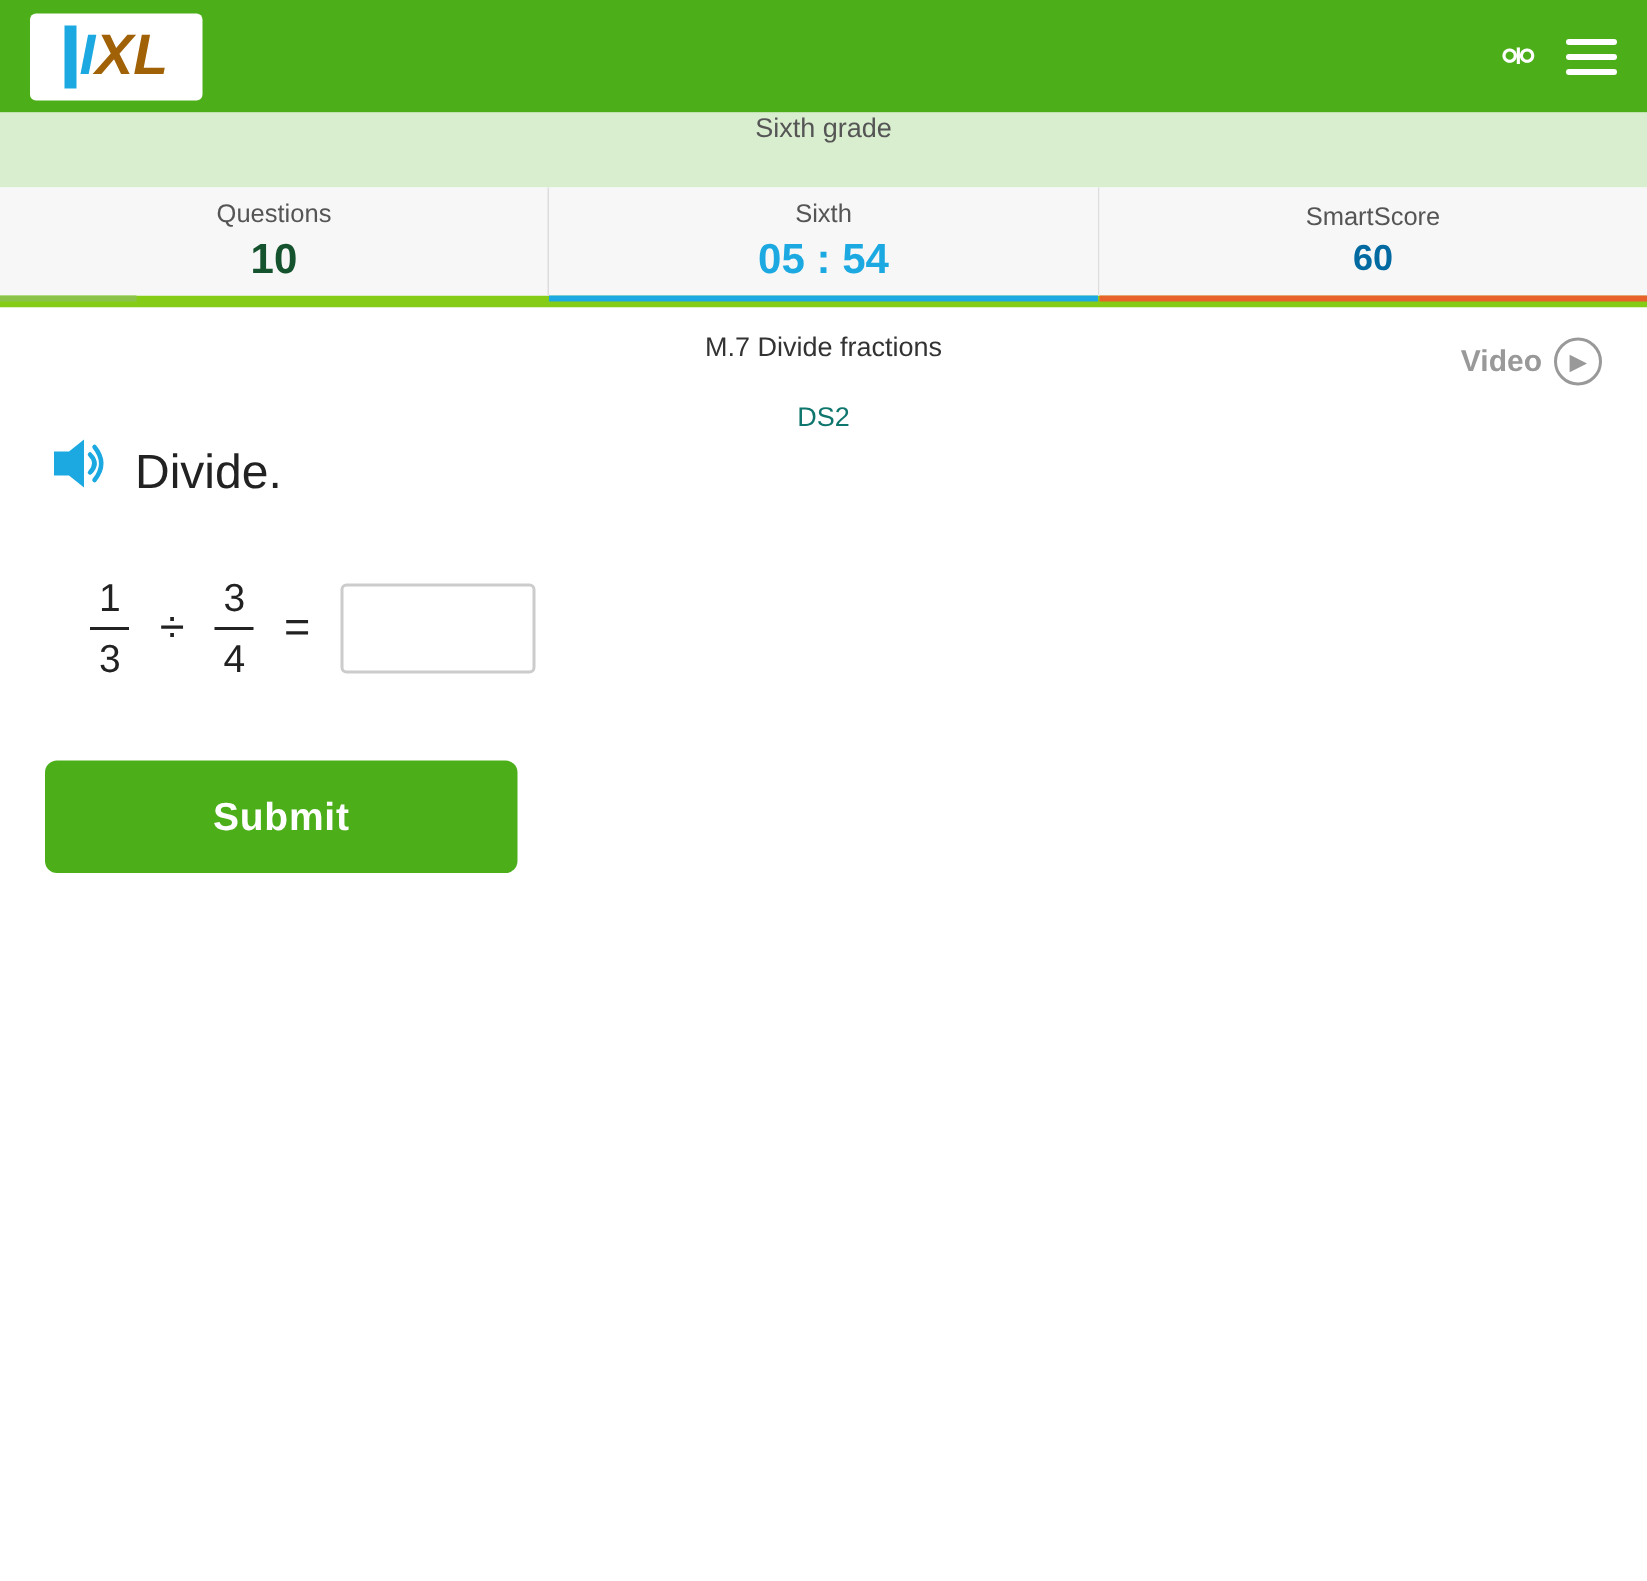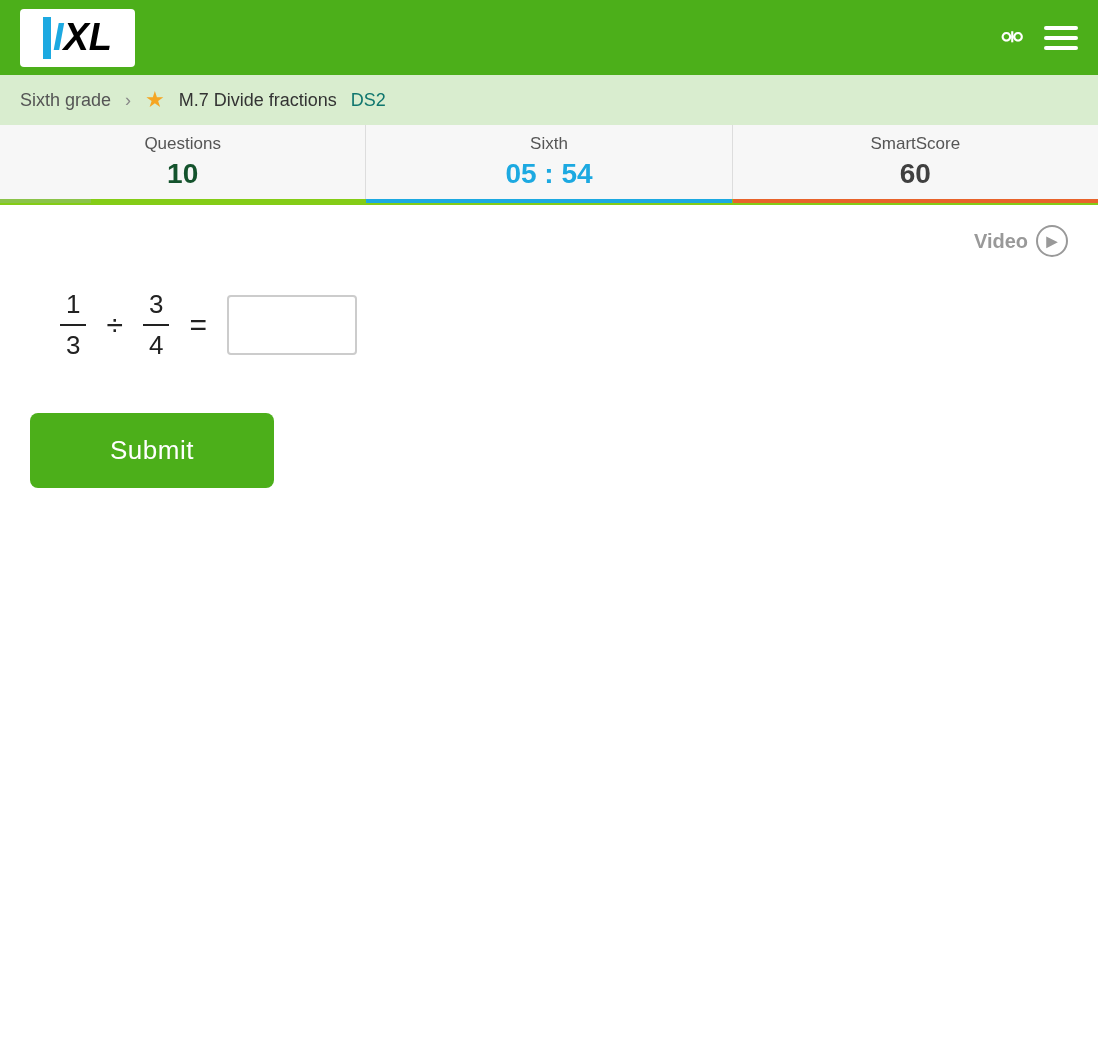--- a/index.html
+++ b/index.html
@@ -17,64 +17,65 @@
     #logo-box {
       background: #fff;
       width: 115px;
       height: 58px;
       display: flex;
       align-items: center;
       justify-content: center;
       border-radius: 4px;
     }
     .logo-i { color: #1ca9e1; font-size: 38px; font-weight: 900; font-style: italic; }
-    .logo-xl { color: #000000; font-size: 38px; font-weight: 900; font-style: italic; }
+    .logo-xl { color: #a16207; font-size: 38px; font-weight: 900; font-style: italic; }
     .logo-bar { width: 8px; height: 42px; background: #1ca9e1; margin-right: 2px; }
 
     #header-right { display: flex; align-items: center; gap: 20px; }
     .header-icon { color: #fff; font-size: 28px; cursor: pointer; }
     .hamburger { display: flex; flex-direction: column; gap: 6px; cursor: pointer; }
     .hamburger span { display: block; width: 34px; height: 4px; background: #fff; border-radius: 2px; }
 
     
     #breadcrumb {
       background: #d9edcf;
       height: 50px;
       display: flex;
       align-items: center;
       padding: 0 20px;
-      gap: 14px;
+      gap: 26px;
+      flex-direction: column;
     }
     .breadcrumb-text { color: #555; font-size: 18px; }
     .breadcrumb-chevron { color: #888; font-size: 18px; }
     .breadcrumb-star { color: #f5a623; font-size: 22px; }
     .breadcrumb-lesson { color: #333; font-size: 18px; font-weight: 500; }
     .breadcrumb-code { color: #0f766e; font-size: 18px; }
 
     
     #stats-bar {
       display: flex;
       height: 80px;
-      border-bottom: 6px solid #84cc16;
+      border-bottom: 8px solid #84cc16;
     }
     .stat-cell {
       flex: 1;
       display: flex;
       flex-direction: column;
       align-items: center;
       justify-content: center;
       background: #f7f7f7;
       border-right: 1px solid #ddd;
       position: relative;
     }
     .stat-cell:last-child { border-right: none; }
     .stat-label { color: #555; font-size: 17px; margin-bottom: 4px; }
     .stat-value-green { color: #14532d; font-size: 28px; font-weight: bold; }
     .stat-value-blue { color: #1ca9e1; font-size: 28px; font-weight: bold; }
-    .stat-value-orange { color: #404040; font-size: 28px; font-weight: bold; }
+    .stat-value-orange { color: #0369a1; font-size: 24px; font-weight: bold; }
 
     
     .stat-bar-green { position: absolute; bottom: -4px; left: 0; height: 4px; background: #8bc34a; width: 25%; }
     .stat-bar-blue { position: absolute; bottom: -4px; left: 0; height: 4px; background: #1ca9e1; width: 100%; }
     .stat-bar-orange { position: absolute; bottom: -4px; left: 0; height: 4px; background: #e8632b; width: 100%; }
 
     
     #main {
       padding: 20px 30px;
       background: #fff;
@@ -151,24 +152,24 @@
       outline: none;
       color: #333;
     }
 
     
     #submit-button {
       background: #4caf1a;
       color: #fff;
       border: none;
       border-radius: 8px;
-      padding: 22px 80px;
+      padding: 22px 112px;
       font-size: 26px;
       cursor: pointer;
-      font-weight: 400;
+      font-weight: 700;
       letter-spacing: 0.5px;
     }
   </style>
 </head>
 <body>
 
 <div id="header">
   <div id="logo-box">
     <div class="logo-bar"></div>
     <span class="logo-i">I</span>
@@ -215,20 +216,31 @@
   <div id="video-row">
     <a class="video-link">
       <span>Video</span>
       <div class="video-play-icon">
         <span>▶</span>
       </div>
     </a>
   </div>
 
   <div id="question-area">
+    <div class="question-header">
+      <span class="sound-icon">
+        
+        <svg width="44" height="44" viewBox="0 0 44 44" fill="none" xmlns="http://www.w3.org/2000/svg">
+          <polygon points="6,14 16,14 26,6 26,38 16,30 6,30" fill="#1ca9e1"></polygon>
+          <path d="M30 16 Q36 22 30 28" stroke="#1ca9e1" stroke-width="3" fill="none" stroke-linecap="round"></path>
+          <path d="M33 11 Q42 22 33 33" stroke="#1ca9e1" stroke-width="3" fill="none" stroke-linecap="round"></path>
+        </svg>
+      </span>
+      <span class="question-text">Divide.</span>
+    </div>
 
     <div class="math-expression">
       <div class="fraction">
         <span class="fraction-num">1</span>
         <div class="fraction-bar"></div>
         <span class="fraction-den">3</span>
       </div>
       <span class="div-symbol">÷</span>
       <div class="fraction">
         <span class="fraction-num">3</span>

